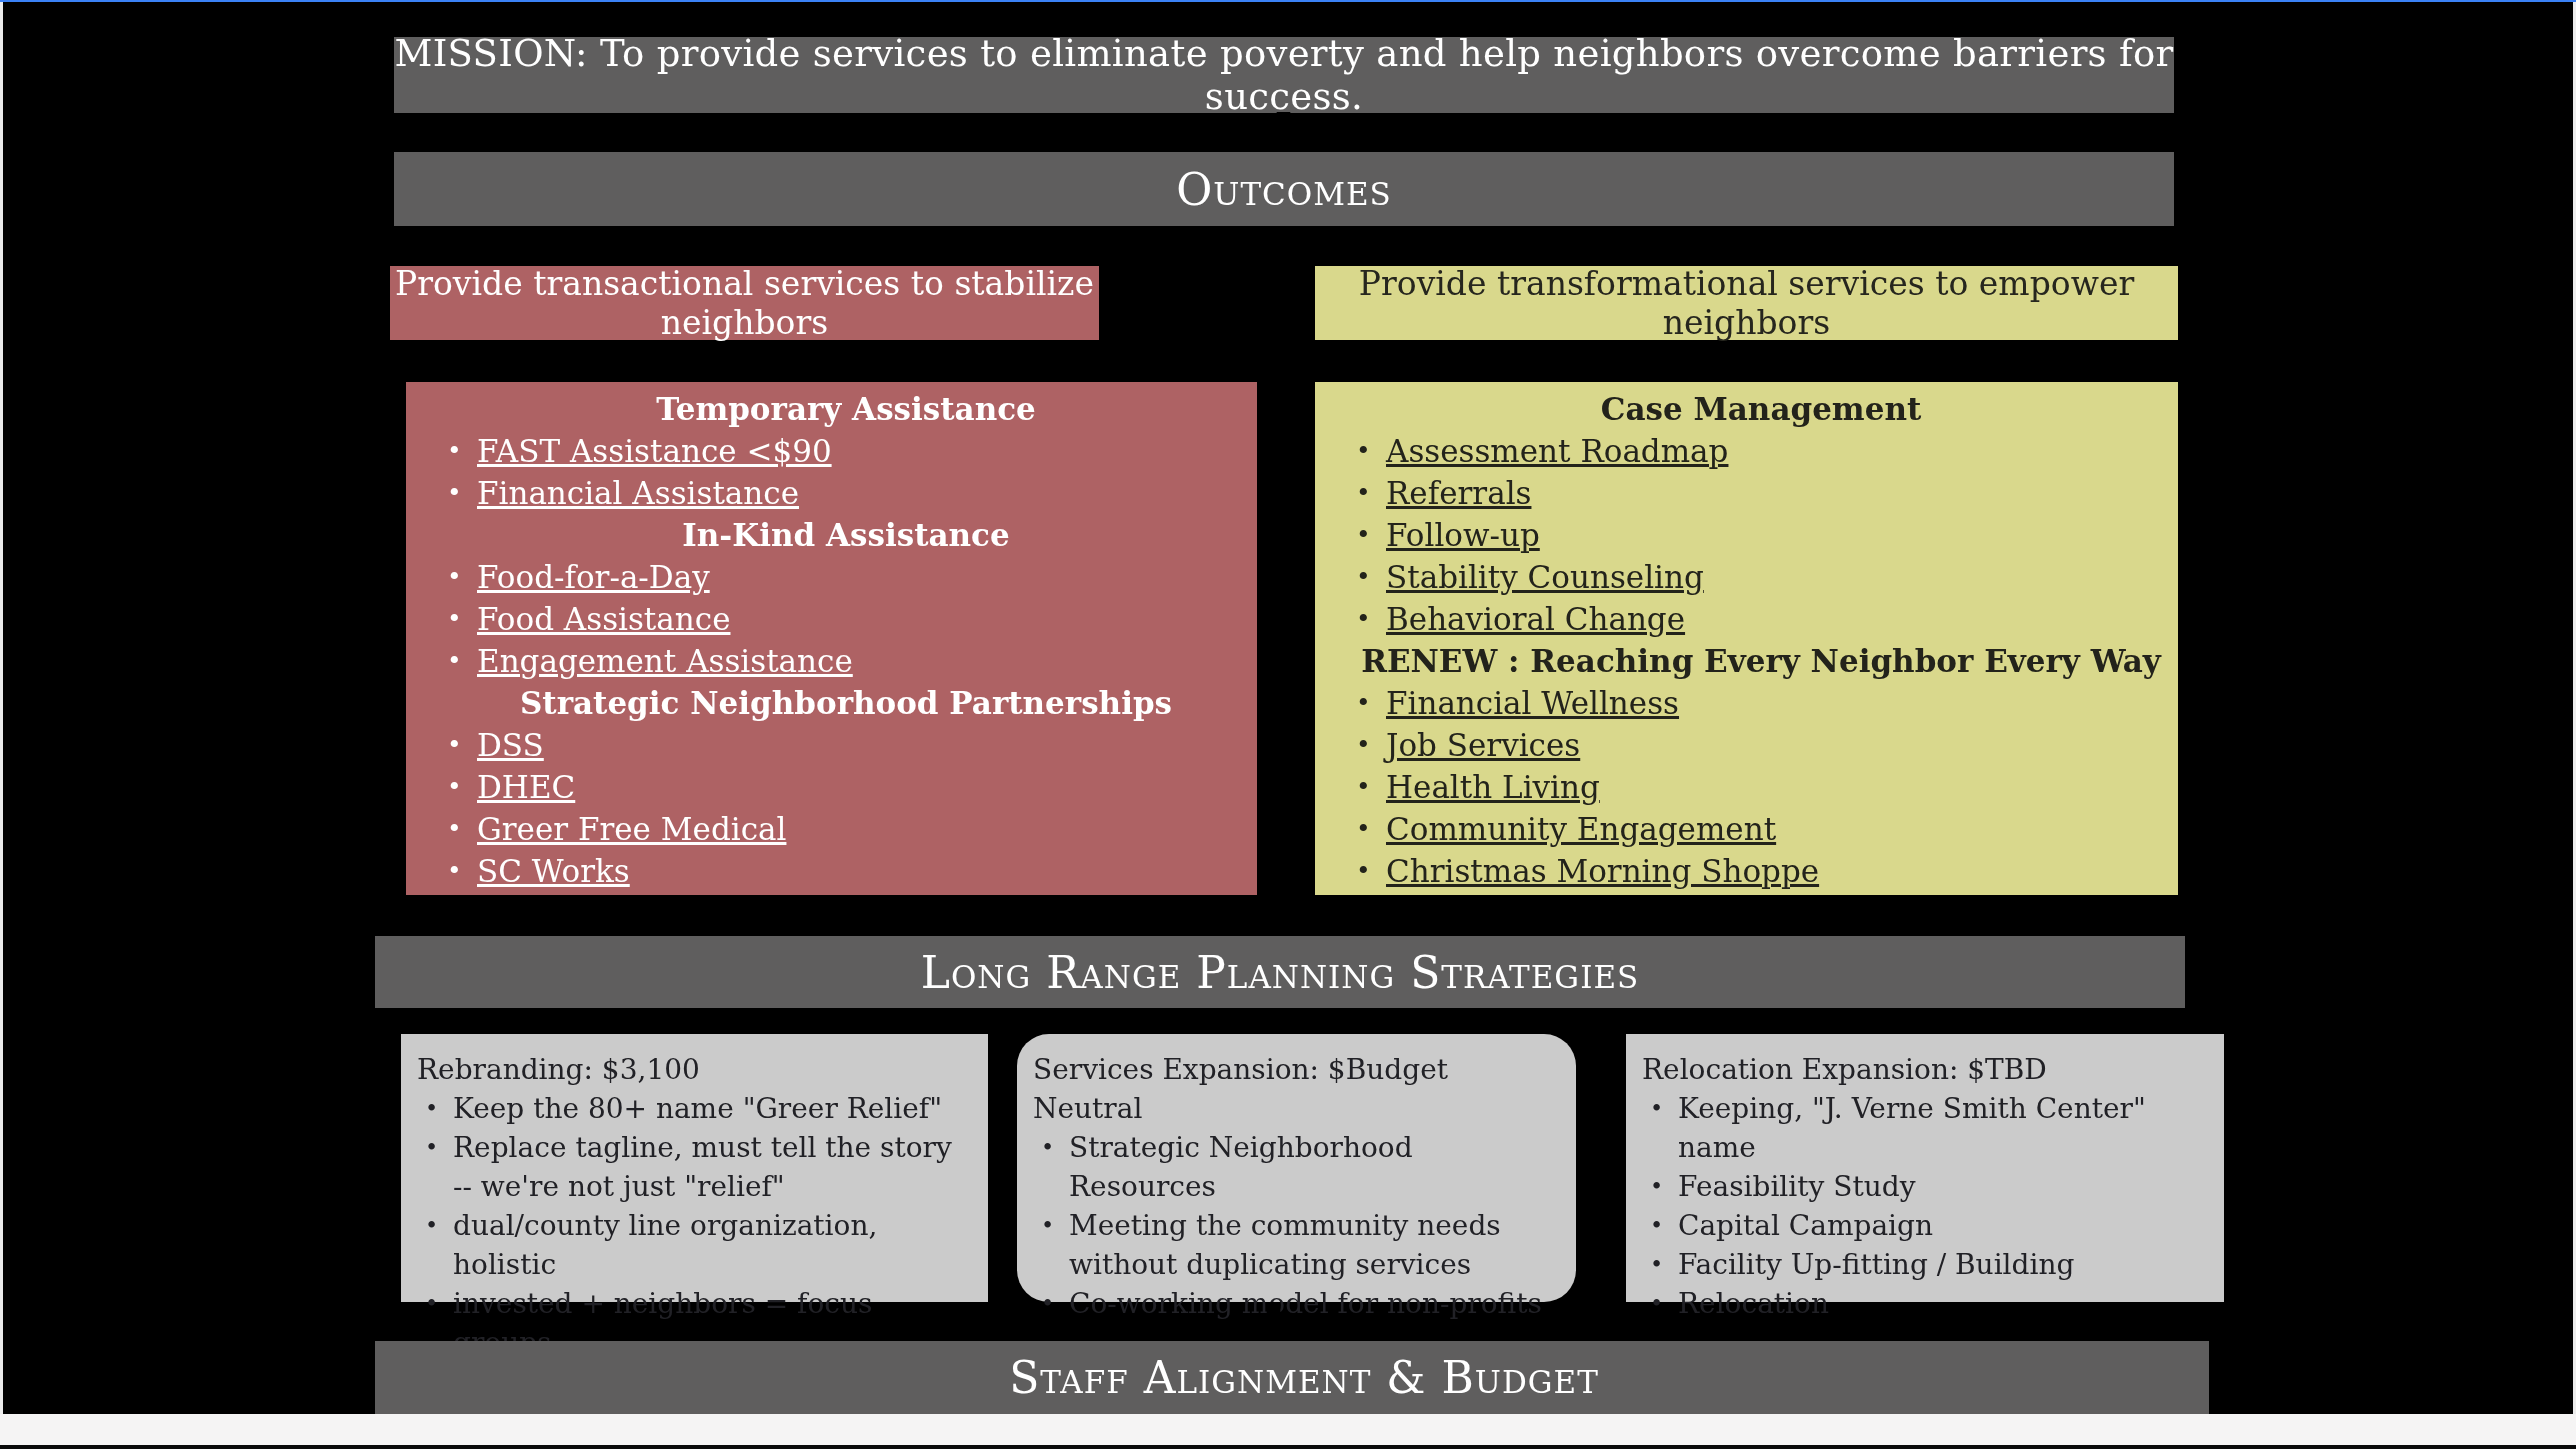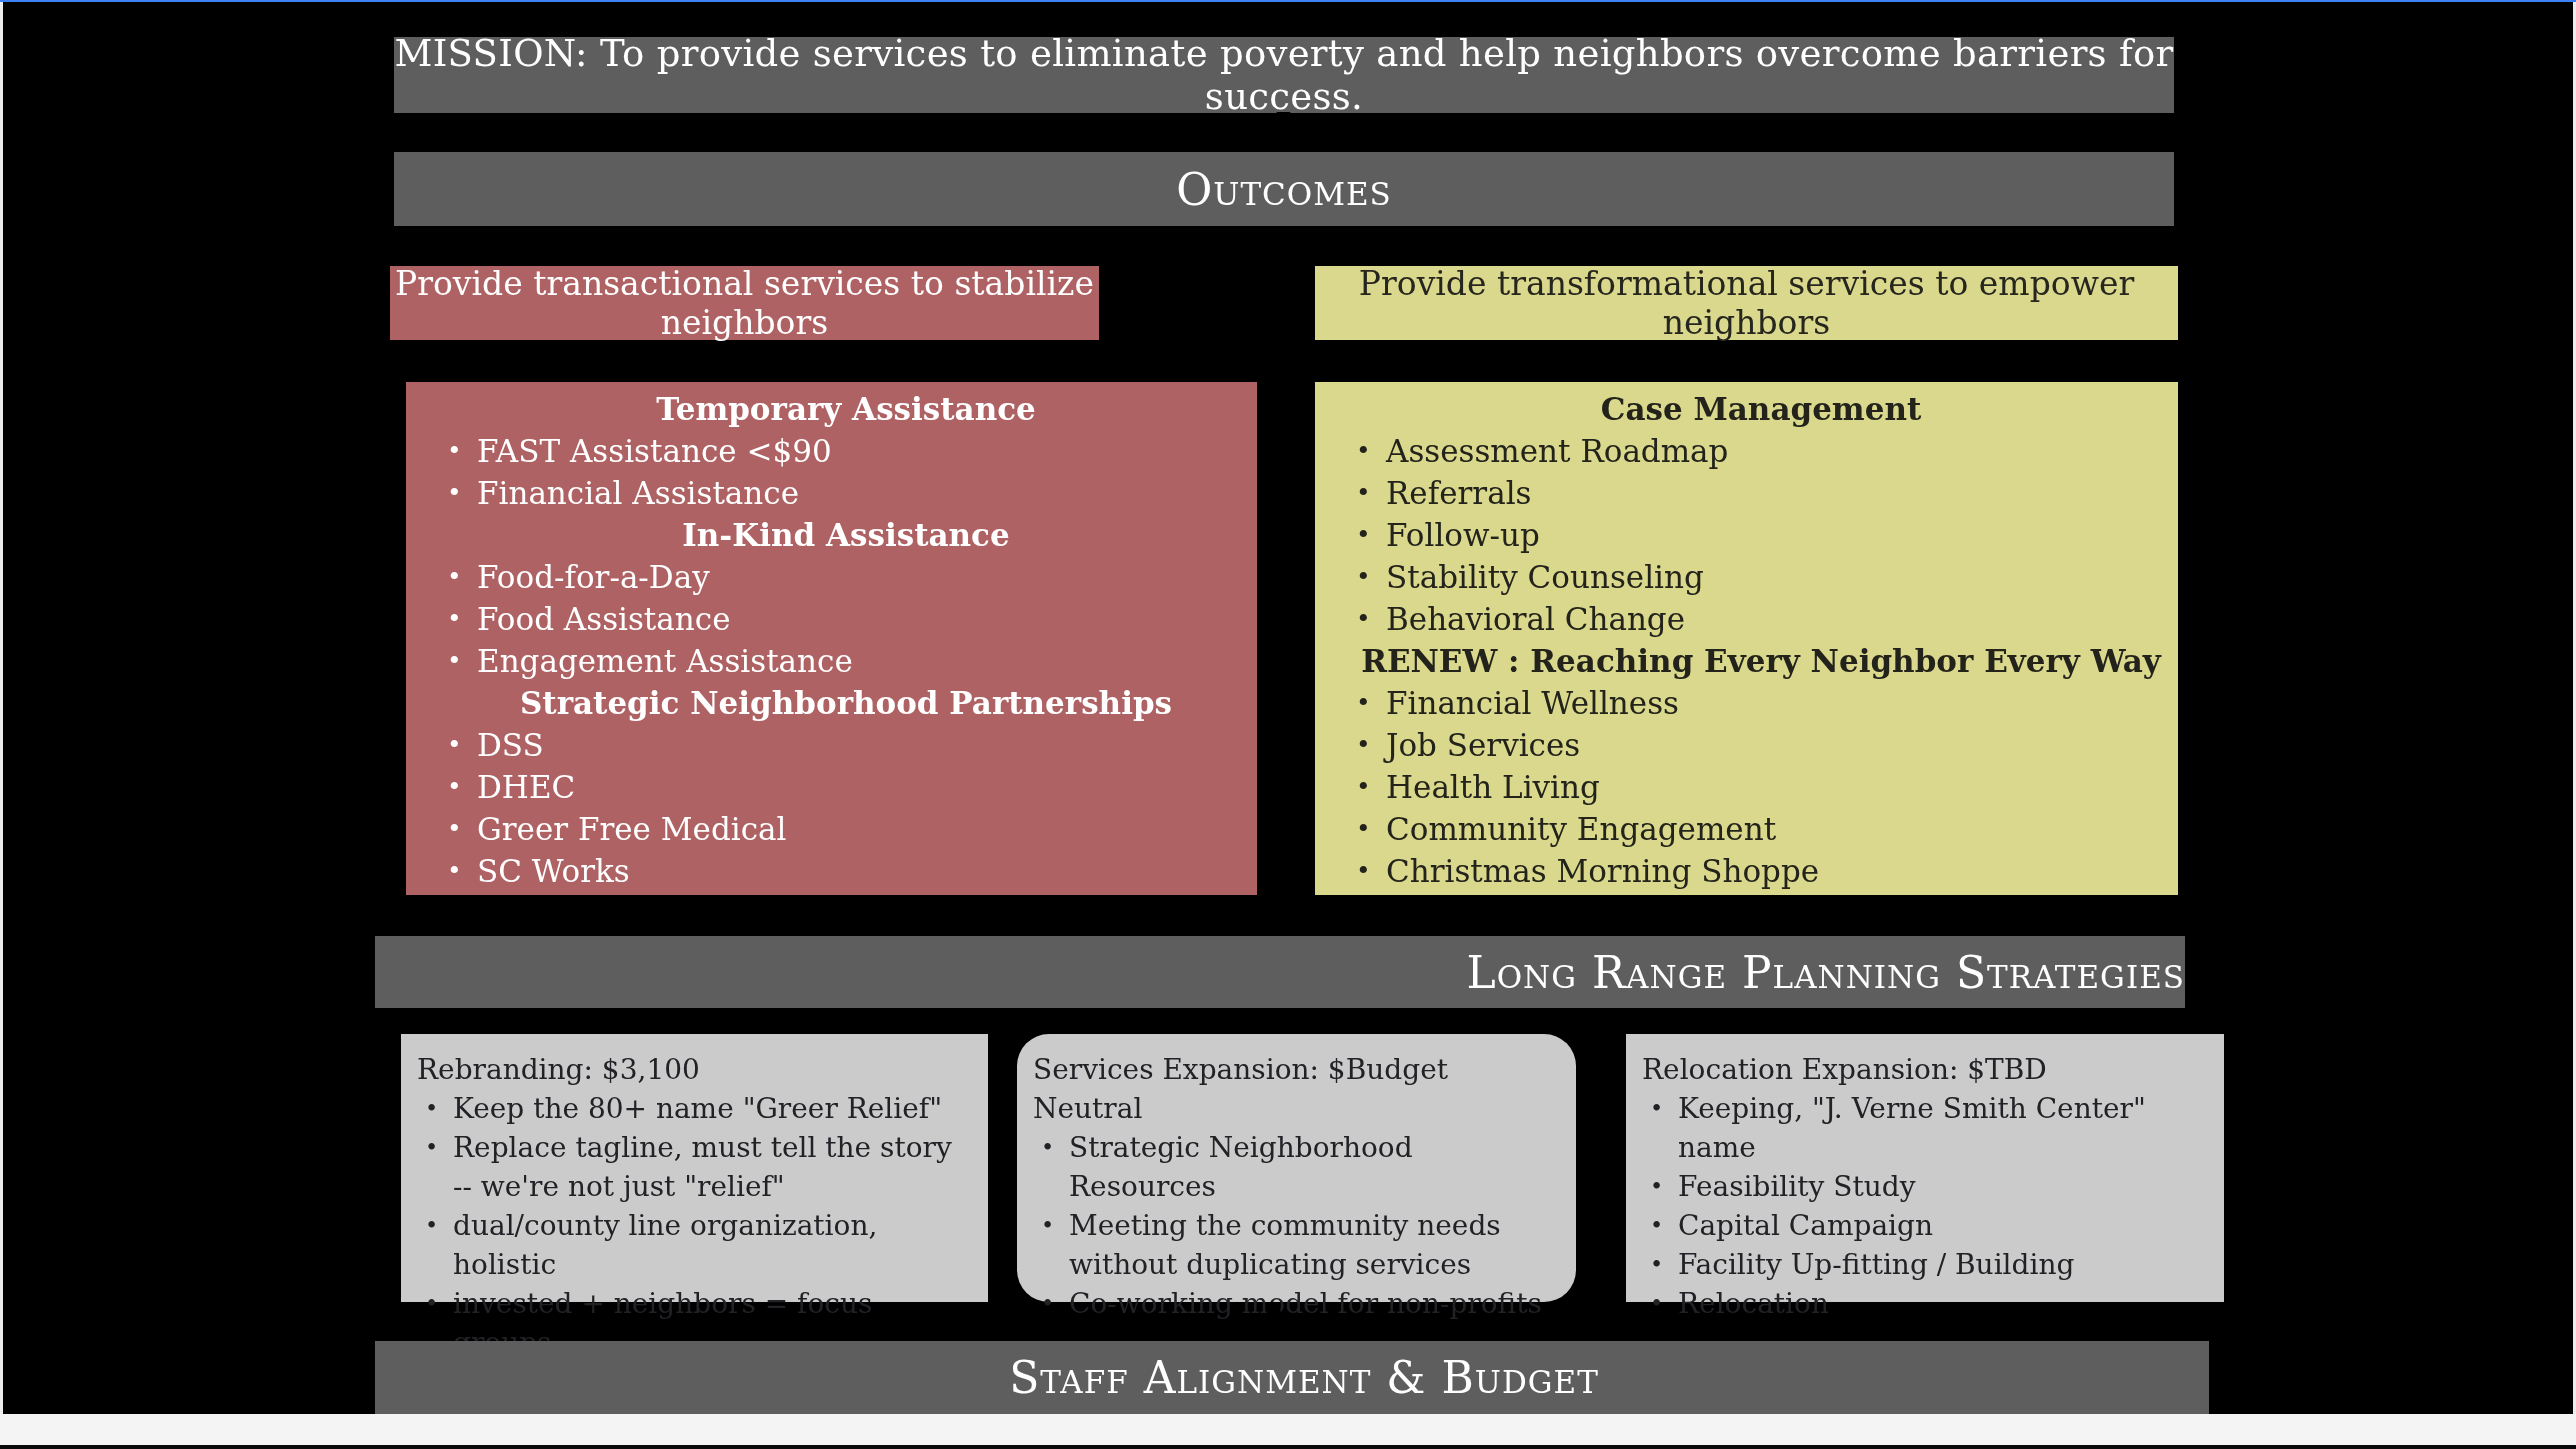--- a/index.html
+++ b/index.html
@@ -17,40 +17,40 @@
   .edge-right{position:absolute;right:0;top:0;width:3px;height:1450px;background:#ececec;}
   .bottom-light{position:absolute;left:0;top:1412px;width:2576px;height:31px;background:#f5f4f4;}
   .bottom-black{position:absolute;left:0;top:1443px;width:2576px;height:7px;background:#0a0a0a;}
 
   .banner{
     position:absolute;background:#5f5e5e;color:#ffffff;
     display:flex;align-items:center;justify-content:center;text-align:center;
   }
   .banner.mission{left:394px;top:35px;width:1780px;height:76px;font-size:37px;letter-spacing:0.3px;}
   .banner.outcomes{left:394px;top:150px;width:1780px;height:74px;font-size:44px;font-variant:small-caps;letter-spacing:1px;}
-  .banner.lrp{left:375px;top:934px;width:1810px;height:72px;font-size:44px;font-variant:small-caps;letter-spacing:1px;justify-content:flex-end;}
+  .banner.lrp{left:375px;top:934px;width:1810px;height:72px;font-size:44px;font-variant:small-caps;letter-spacing:1px;}
   .banner.staff{left:375px;top:1339px;width:1810px;height:73px;font-size:44px;font-variant:small-caps;letter-spacing:1px;padding-left:24px;}
 
   .hdr{
     position:absolute;top:264px;height:74px;
     display:flex;align-items:center;justify-content:center;text-align:center;
     font-size:33px;
   }
   .hdr.red{left:390px;width:709px;background:#ae6264;color:#ffffff;}
   .hdr.yellow{left:1315px;width:863px;background:#d9d88c;color:#26261e;}
 
   .panel{
     position:absolute;top:380px;height:513px;box-sizing:border-box;
     padding:6px 10px 0 39px;font-size:31px;line-height:42px;
   }
   .panel.red{left:406px;width:851px;background:#ae6264;color:#ffffff;}
   .panel.yellow{left:1315px;width:863px;background:#d9d88c;color:#23231b;}
   .panel .sect-heading{font-weight:bold;text-align:center;line-height:42px;}
   ul.list{margin:0;padding:0;list-style:none;}
-  .panel li{position:relative;padding-left:32px;line-height:42px;}
+  .panel li{position:relative;padding-left:32px;line-height:42px;text-decoration:underline;}
   .panel li::before{content:"•";position:absolute;left:2px;font-size:0.8em;}
 
   .gbox{
     position:absolute;top:1032px;height:268px;background:#cbcbcb;color:#212126;
     box-sizing:border-box;padding:16px 18px 0 16px;font-size:28px;line-height:39px;margin-left:26px;
   }
   .gbox.b1{left:375px;width:587px;}
   .gbox.b2{left:991px;width:559px;border-radius:32px;}
   .gbox.b3{left:1600px;width:598px;}
   .gbox .gtitle{line-height:39px;}

